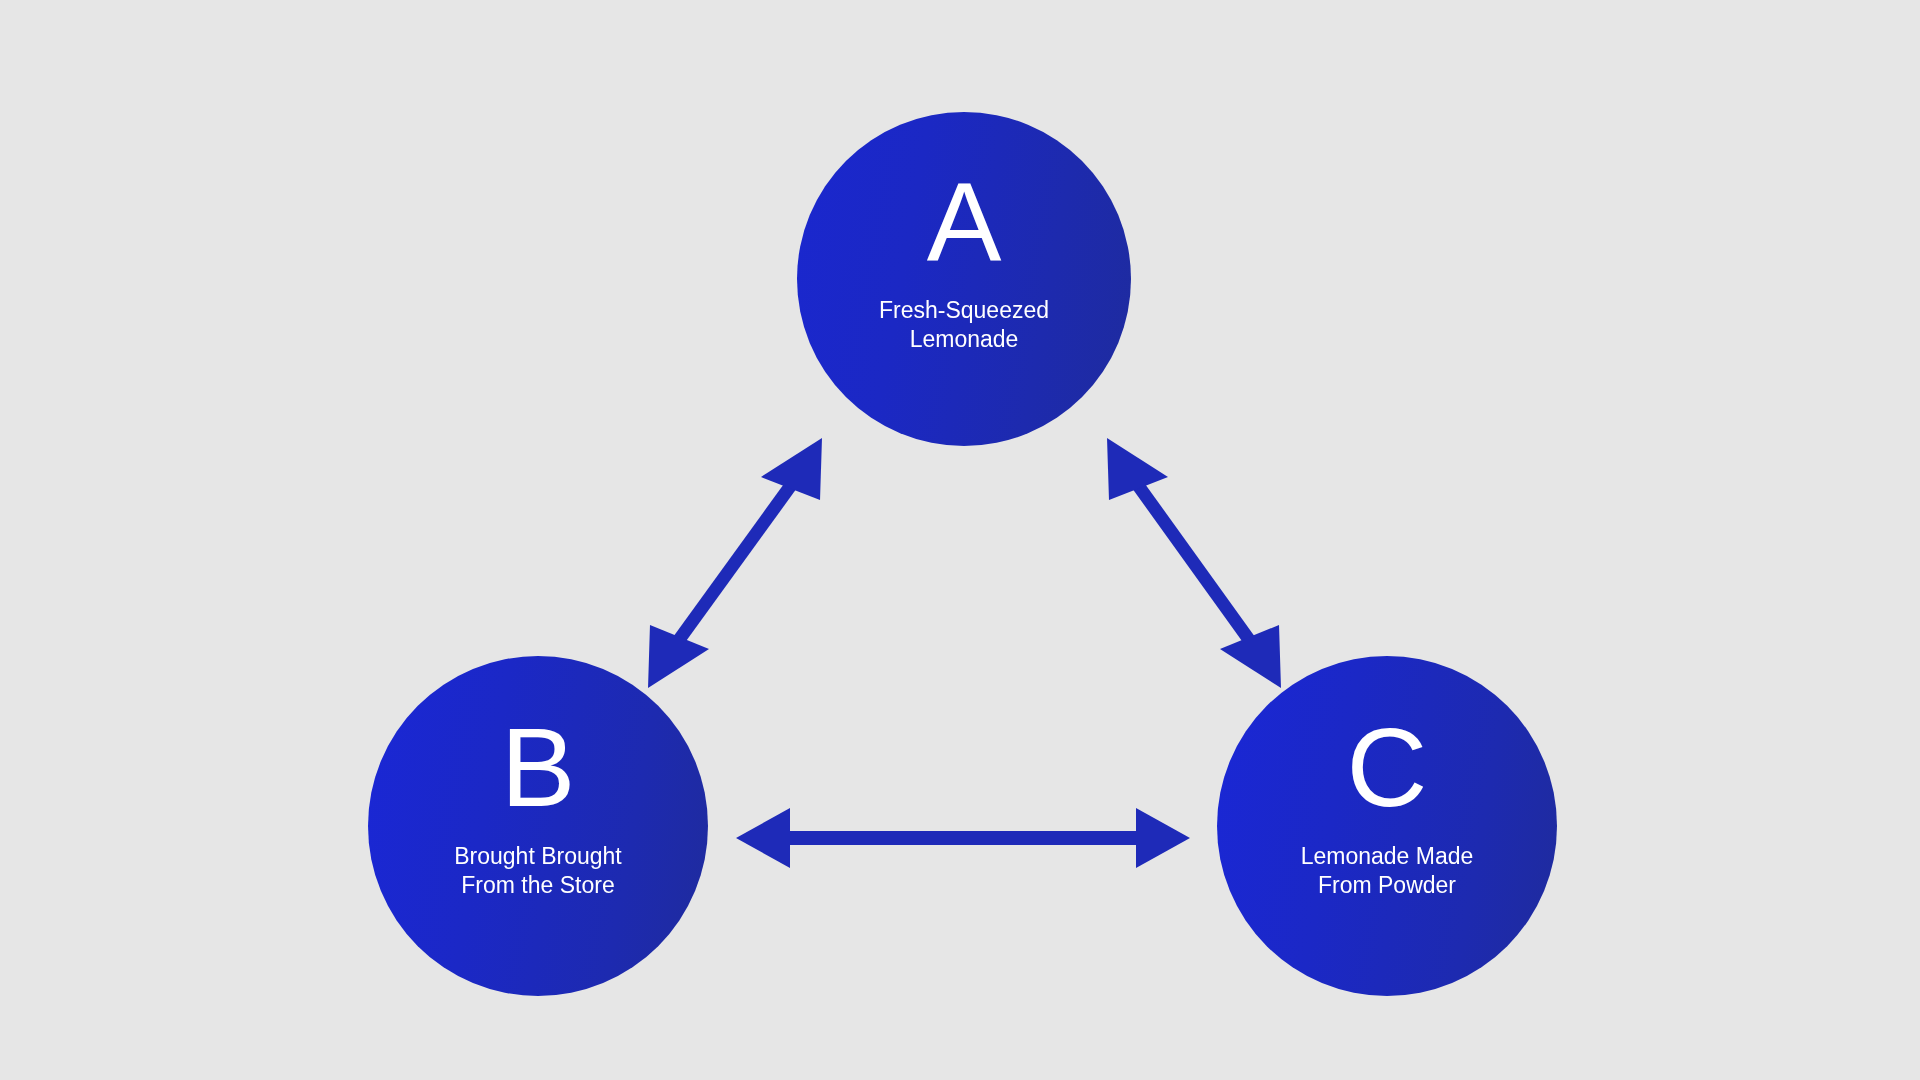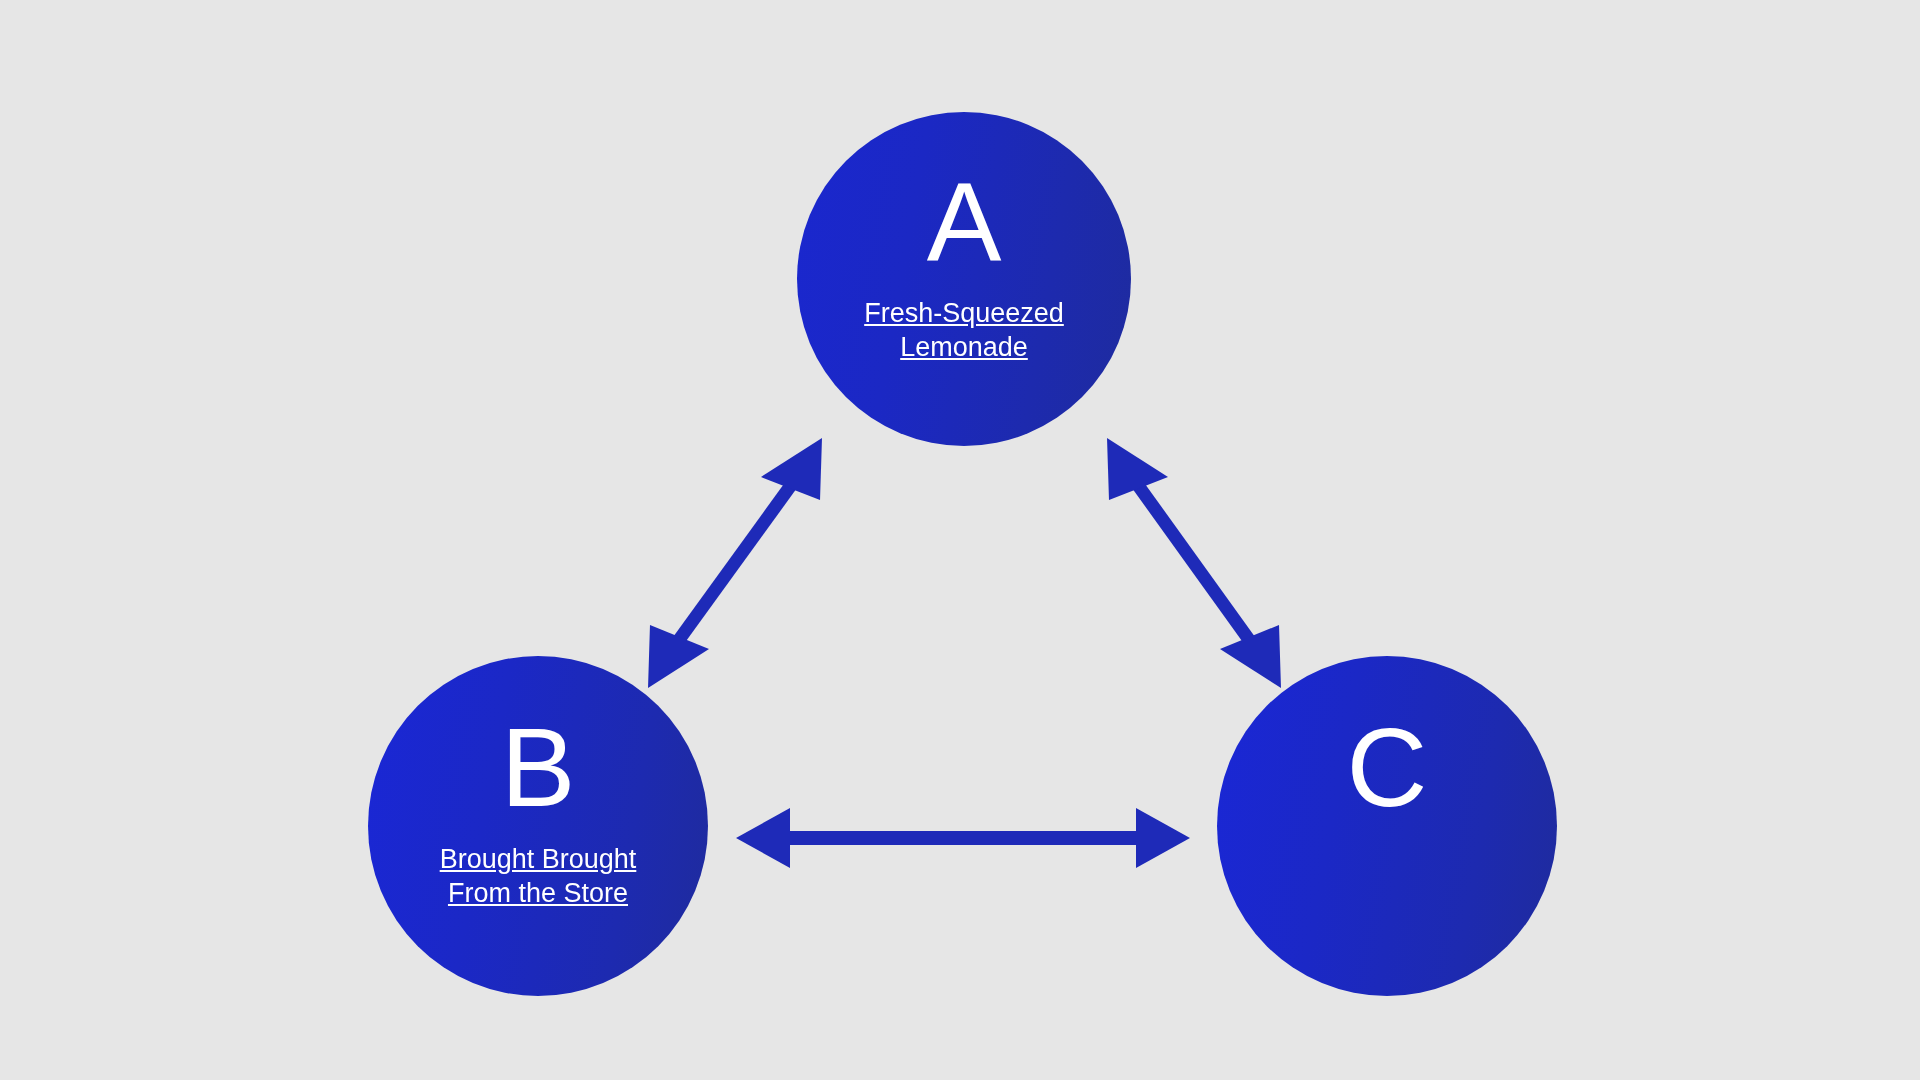--- a/index.html
+++ b/index.html
@@ -31,27 +31,26 @@
     user-select: none;
   }
   .node-letter {
     font-size: 112px;
     font-weight: 400;
     line-height: 1;
     letter-spacing: 0px;
     color: #ffffff;
   }
   .node-caption {
-    font-size: 27px;
+    font-size: 23px;
     font-weight: 400;
     line-height: 1.27;
     text-align: center;
     color: #ffffff;
     white-space: pre-line;
-    text-decoration: underline;
   }
   
   #node-a {
     left: 797px;
     top: 112px;
     width: 334px;
     height: 334px;
     background: linear-gradient(100deg, #1a27cf 0%, #1b28c4 34%, #1d2aae 72%, #1e2b9e 100%);
     padding-top: 54px;
   }
@@ -119,15 +118,17 @@
   </div>
 
   <div class="node" id="node-b">
     <div class="node-letter">B</div>
     <div class="node-caption">Brought Brought
 From the Store</div>
   </div>
 
   <div class="node" id="node-c">
     <div class="node-letter">C</div>
+    <div class="node-caption">Lemonade Made
+From Powder</div>
   </div>
 
 </div>
 
 </body></html>

